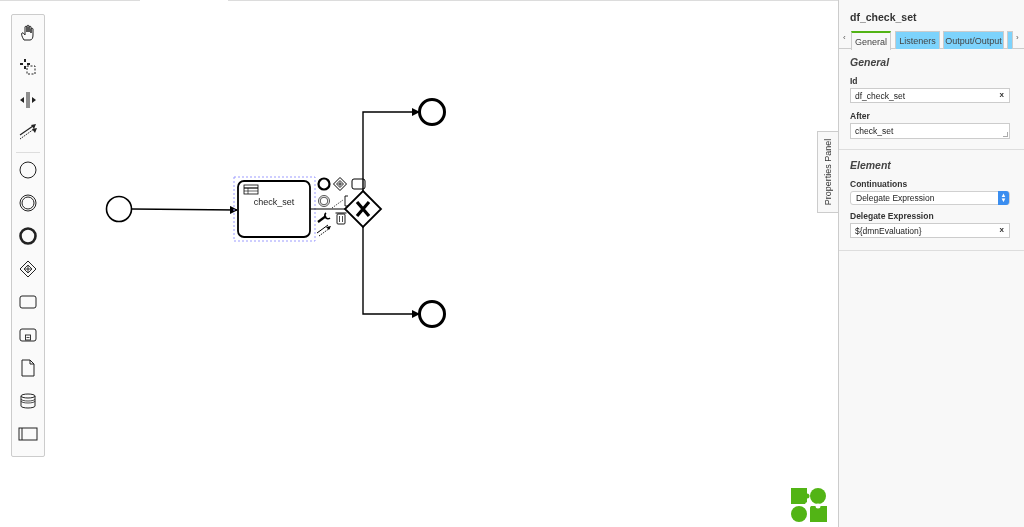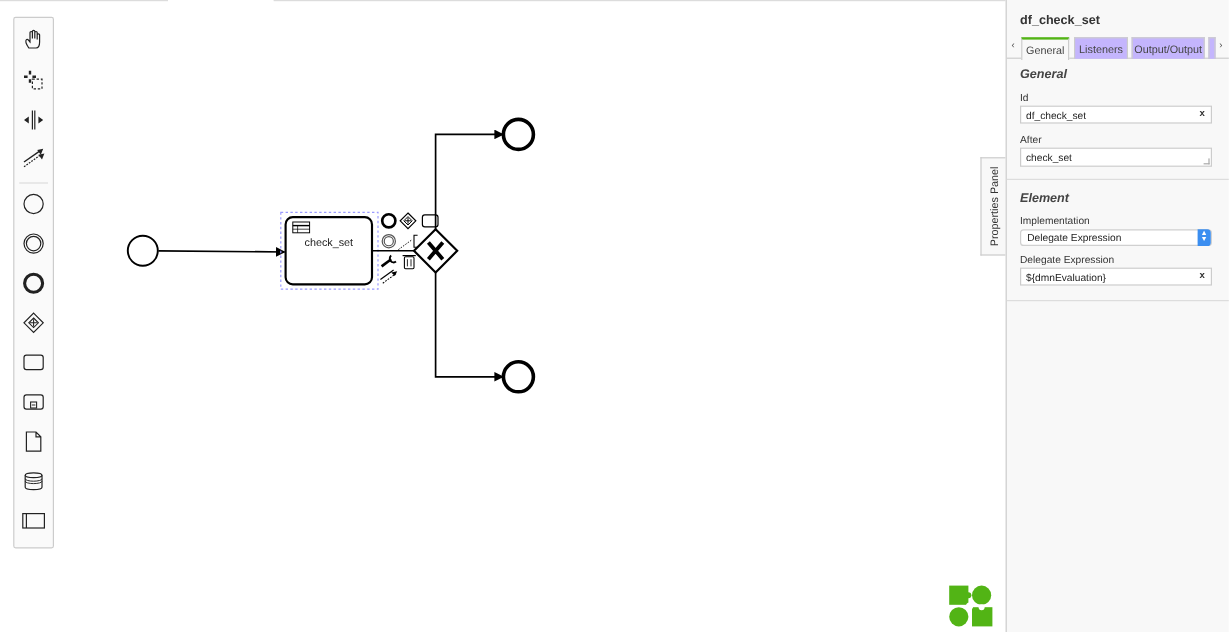--- a/index.html
+++ b/index.html
@@ -19,25 +19,25 @@
 
   
   .pp-toggle { position: absolute; left: 817px; top: 131px; width: 21px; height: 82px; background: #f8f8f8; border: 1px solid #cccccc; border-right: none; display: flex; align-items: center; justify-content: center; cursor: pointer; }
   .pp-toggle span { transform: rotate(-90deg); white-space: nowrap; font-size: 9px; color: #333; }
 
   
   .panel { position: absolute; left: 838px; top: 0; width: 186px; height: 527px; background: #f8f8f8; border-left: 1px solid #cccccc; }
   .panel-title { position: absolute; left: 11px; top: 11px; font-size: 10.5px; font-weight: bold; color: #333; }
   .tabs { position: absolute; left: 0; top: 30px; width: 186px; height: 19px; border-bottom: 1px solid #cccccc; }
   .tab-arrow { position: absolute; top: 3px; font-size: 8px; color: #555; cursor: pointer; }
-  .tab { position: absolute; top: 1px; height: 18px; border: 1px solid #cccccc; border-bottom: none; background: #c4b5fd; font-size: 9px; color: #444; display: flex; align-items: center; justify-content: center; cursor: pointer; }
+  .tab { position: absolute; top: 1px; height: 18px; border: 1px solid #cccccc; border-bottom: none; background: #7dd3fc; font-size: 9px; color: #444; display: flex; align-items: center; justify-content: center; cursor: pointer; }
   .tab.active { background: #f8f8f8; border-top: 2px solid #52b415; height: 19px; }
   .group { position: absolute; left: 0; width: 186px; border-bottom: 1px solid #dddddd; }
   .group-title { position: absolute; left: 11px; font-size: 10.5px; font-weight: bold; font-style: italic; color: #444; }
-  .field-label { position: absolute; left: 11px; font-size: 8.5px; font-weight: normal; color: #333; }
+  .field-label { position: absolute; left: 11px; font-size: 8.5px; font-weight: bold; color: #333; }
   .input { position: absolute; left: 11px; width: 160px; height: 15px; border: 1px solid #cccccc; background: #fff; font-size: 8.5px; color: #222; padding-left: 4px; display: flex; align-items: center; }
   .clear-x { position: absolute; right: 5px; top: 1px; font-size: 8px; font-weight: bold; color: #333; cursor: pointer; }
   .resize-grip { position: absolute; right: 1px; bottom: 1px; width: 5px; height: 5px; border-right: 1px solid #aaa; border-bottom: 1px solid #aaa; }
   .select { position: absolute; left: 11px; width: 160px; height: 14px; border: 1px solid #d0d0d0; border-radius: 3px; background: #fff; font-size: 8.5px; color: #222; padding-left: 5px; display: flex; align-items: center; cursor: pointer; }
   .select-btn { position: absolute; right: 0; top: -1px; width: 11px; height: 14px; background: #3b8ef0; border-radius: 0 3px 3px 0; color: #fff; font-size: 6px; display: flex; align-items: center; justify-content: center; line-height: 5px; flex-direction: column; }
   .checkbox-row { position: absolute; left: 11px; display: flex; align-items: center; cursor: pointer; }
   .checkbox { width: 9px; height: 9px; border: 1px solid #bbb; background: #fff; border-radius: 1px; margin-right: 2px; }
   .checkbox-label { font-size: 8.5px; font-weight: bold; color: #444; }
 
   .logo { position: absolute; left: 790px; top: 487px; width: 38px; height: 36px; }
@@ -240,21 +240,21 @@
       </div>
       <div class="field-label" style="top:62px;">After</div>
       <div class="input" style="top:74px;height:16px;">
         <span>check_set</span>
         <span class="resize-grip"></span>
       </div>
     </div>
 
     <div class="group" style="top:150px;height:101px;">
       <div class="group-title" style="top:9px;">Element</div>
-      <div class="field-label" style="top:29px;">Implementation</div>
+      <div class="field-label" style="top:29px;">Continuations</div>
       <div class="select" style="top:41px;">
         <span>Delegate Expression</span>
         <span class="select-btn">▲<br>▼</span>
       </div>
       <div class="field-label" style="top:61px;">Delegate Expression</div>
       <div class="input" style="top:73px;">
         <span>${dmnEvaluation}</span>
         <span class="clear-x">x</span>
       </div>
     </div>

